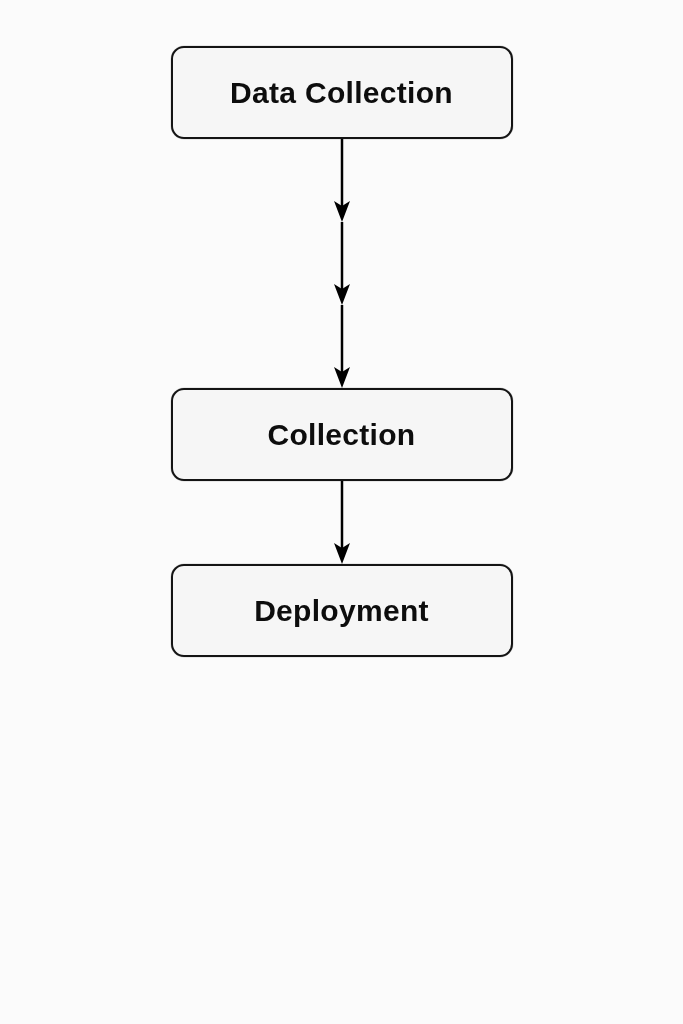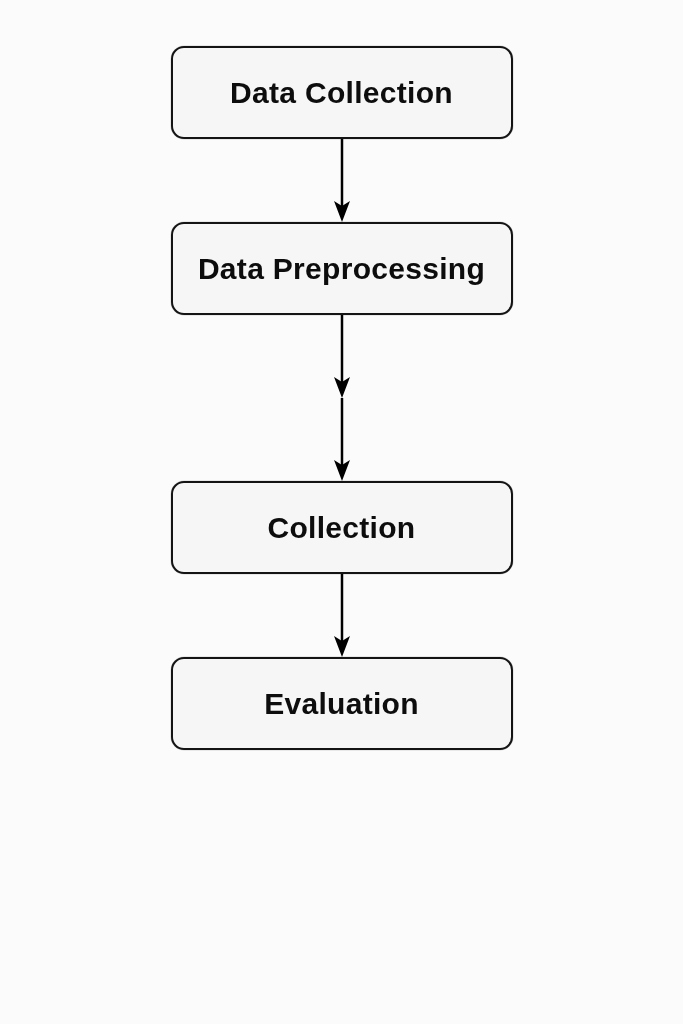--- a/index.html
+++ b/index.html
@@ -67,23 +67,20 @@
 
     <div class="flow-node">
       <span class="node-label">Data Collection</span>
     </div>
 
     <svg class="flow-arrow" viewBox="0 0 22 83">
       <line x1="11" y1="0" x2="11" y2="70" stroke="#000" stroke-width="2.5"></line>
       <polygon points="11,83 3,62 11,67 19,62" fill="#000"></polygon>
     </svg>
 
-    <div class="flow-node">
-      <span class="node-label">Data Preprocessing</span>
-    </div>
 
     <svg class="flow-arrow" viewBox="0 0 22 83">
       <line x1="11" y1="0" x2="11" y2="70" stroke="#000" stroke-width="2.5"></line>
       <polygon points="11,83 3,62 11,67 19,62" fill="#000"></polygon>
     </svg>
 
 
     <svg class="flow-arrow" viewBox="0 0 22 83">
       <line x1="11" y1="0" x2="11" y2="70" stroke="#000" stroke-width="2.5"></line>
       <polygon points="11,83 3,62 11,67 19,62" fill="#000"></polygon>
@@ -92,17 +89,17 @@
     <div class="flow-node">
       <span class="node-label">Collection</span>
     </div>
 
     <svg class="flow-arrow" viewBox="0 0 22 83">
       <line x1="11" y1="0" x2="11" y2="70" stroke="#000" stroke-width="2.5"></line>
       <polygon points="11,83 3,62 11,67 19,62" fill="#000"></polygon>
     </svg>
 
     <div class="flow-node">
-      <span class="node-label">Evaluation</span>
+      <span class="node-label">Deployment</span>
     </div>
 
   </div>
 </div>
 
 </body></html>

